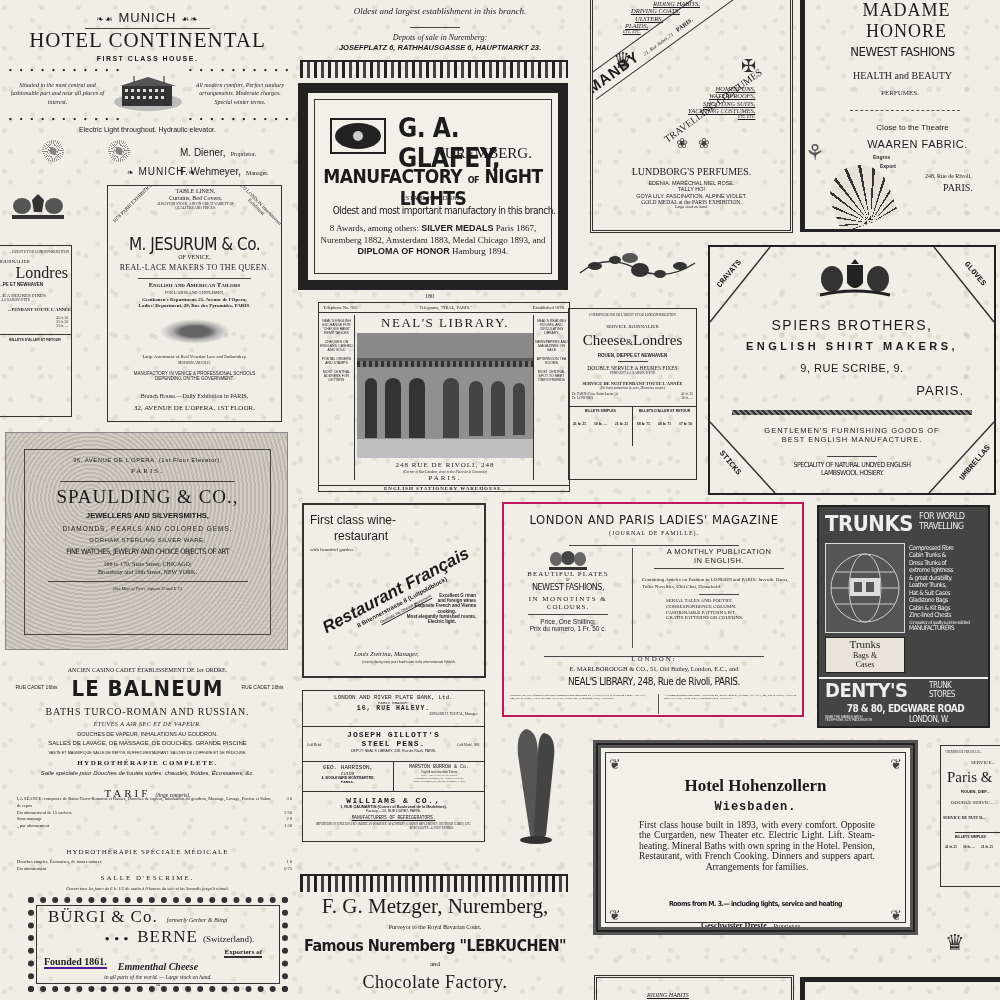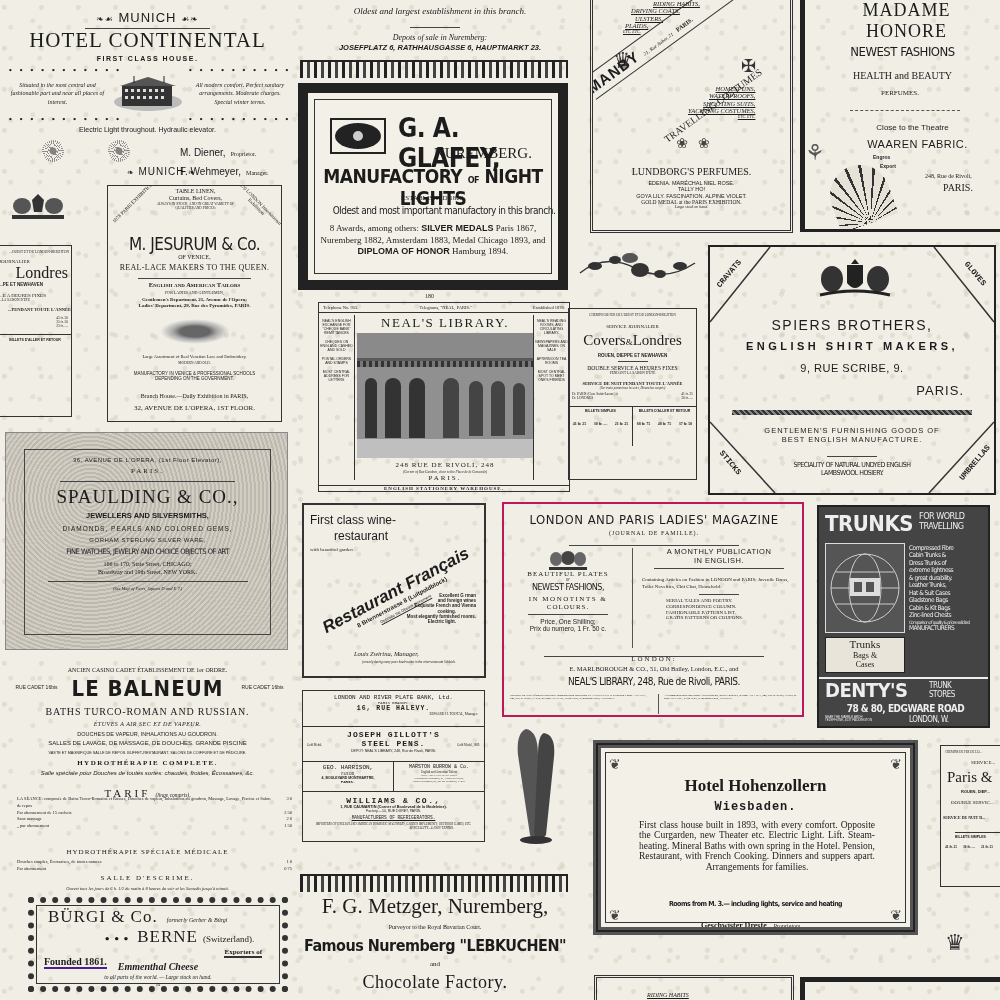--- a/index.html
+++ b/index.html
@@ -290,21 +290,21 @@
         <ellipse cx="105" cy="18" rx="7" ry="4"></ellipse>
         <ellipse cx="55" cy="10" rx="8" ry="5" fill="#555"></ellipse>
       </g>
   </svg>
 </div>
 
 <div class="ad frame-thin" style="left:568px;top:308px;width:129px;height:172px;">
   <div class="serif" style="font-size:3.2px;margin-top:4px;white-space:nowrap;">CHEMINS DE FER DE L'OUEST ET DU LONDON-BRIGHTON</div>
   <div class="serif" style="font-size:5px;margin-top:7px;">SERVICE JOURNALIER</div>
   <div class="serif" style="font-size:15px;margin-top:3px;">
-    <span>Covers</span><span style="font-size:9px;">&amp;</span><span>Londres</span>
+    <span>Cheese</span><span style="font-size:9px;">&amp;</span><span>Londres</span>
   </div>
   <div class="sans b" style="font-size:4.5px;margin-top:4px;">ROUEN, DIEPPE ET NEWHAVEN</div>
   <div class="hr" style="width:30px;"></div>
   <div class="serif" style="font-size:5.5px;margin-top:3px;">DOUBLE SERVICE A HEURES FIXES</div>
   <div class="serif" style="font-size:3.5px;">PENDANT LA SAISON D'ÉTÉ</div>
   <div class="serif b" style="font-size:4.5px;margin-top:6px;white-space:nowrap;">SERVICE DE NUIT PENDANT TOUTE L'ANNÉE</div>
   <div class="serif it" style="font-size:3px;">(Par trains partant tous les soirs, Dimanches compris)</div>
   <div class="serif" style="font-size:3.5px;margin-top:2px;display:flex;justify-content:space-between;padding:0 3px;">
     <span>De PARIS (Gare Saint-Lazare) à</span>
     <span>41 fr. 25</span>

